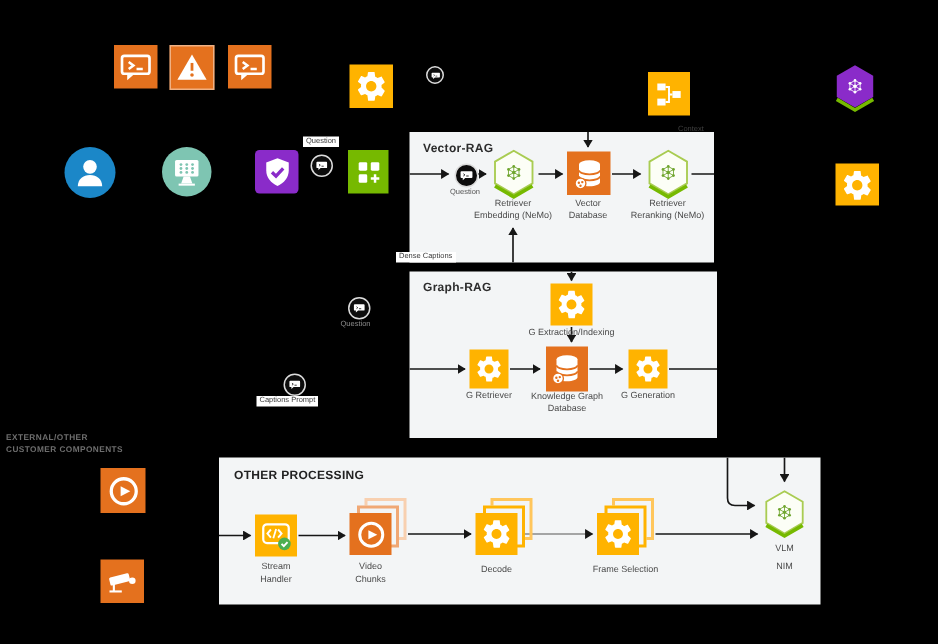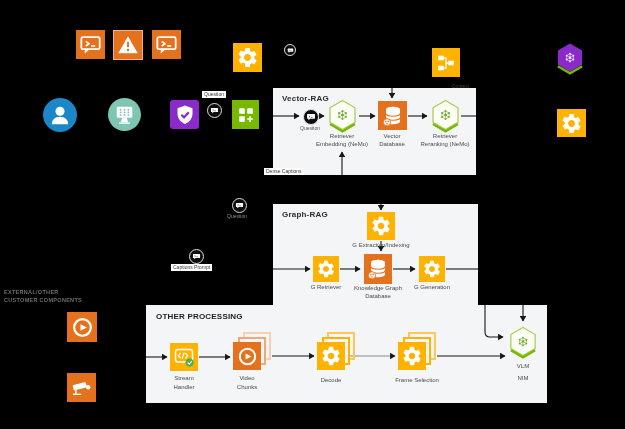--- a/index.html
+++ b/index.html
@@ -257,21 +257,21 @@
         <polyline points="5,50 30,64.5 55,50" fill="none" stroke="#76B900" stroke-width="5"></polyline>
         <g color="#6FA52E">
             <use href="#sym-net" x="12" y="14" width="36" height="36"></use>
           </g>
       </svg>
     </div>
     <div class="nlabel" style="left:172px;top:45px">Retriever</div>
     <div class="nlabel" style="left:172px;top:53px">Reranking (NeMo)</div>
   </div>
 
-  <div class="panel" style="left:273px;top:204px;width:205px;height:111px">
+  <div class="panel" style="left:273px;top:181px;width:205px;height:111px">
     <div class="panel-title" style="left:9px;top:6px">Graph-RAG</div>
     <svg class="arrows" width="205" height="97">
       <defs>
         <marker id="ah2" markerWidth="6" markerHeight="6" refX="4.5" refY="3" orient="auto">
           <path d="M0,0 L5,3 L0,6 Z" fill="#161616"></path>
         </marker>
       </defs>
       <g stroke="#161616" stroke-width="1.1" fill="none">
         <path d="M108,0 V6" marker-end="url(#ah2)"></path>
         <path d="M108,37 V47" marker-end="url(#ah2)"></path>

